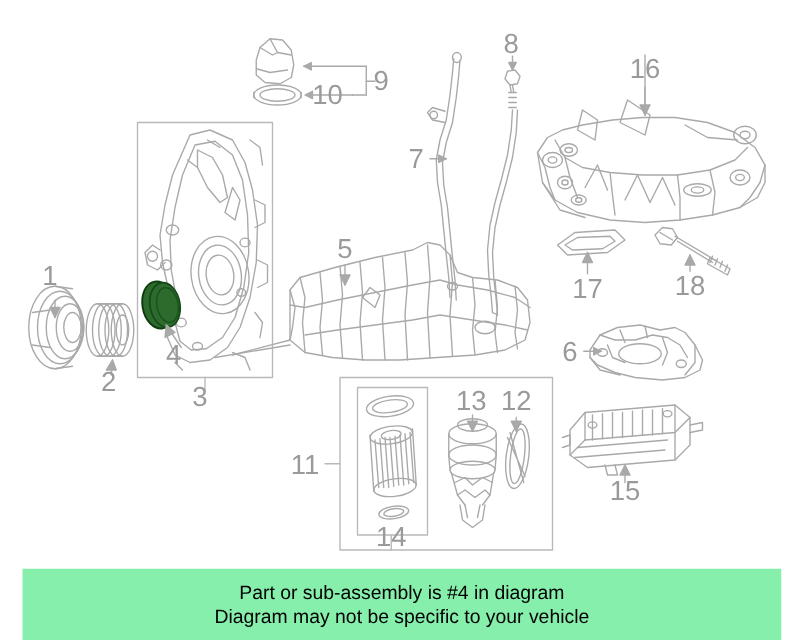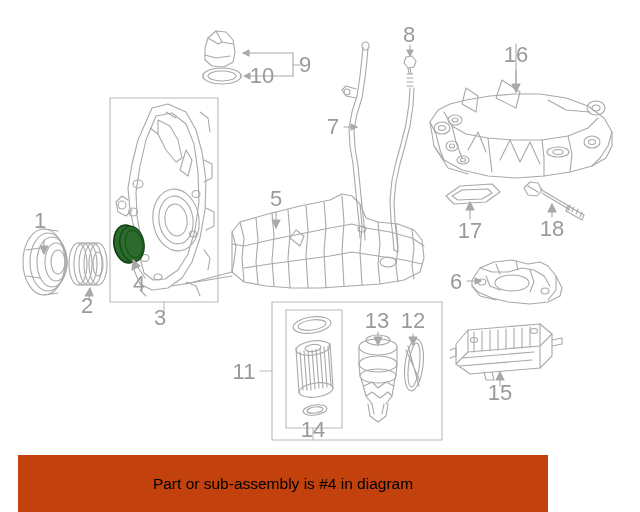--- a/index.html
+++ b/index.html
@@ -8,22 +8,22 @@
     background:#ffffff;
     font-family:"Liberation Sans", sans-serif;
     overflow:hidden;
     position:relative;
   }
   #diagram-root{
     position:absolute;left:0;top:0;width:640px;height:512px;
   }
   svg.art{position:absolute;left:0;top:0;width:640px;height:512px;}
   .banner{
-    position:absolute;left:18px;top:455px;width:530px;height:57px;
-    background:#c2410c;
+    position:absolute;left:18px;top:455px;width:607px;height:57px;
+    background:#86efac;
     display:flex;flex-direction:column;align-items:center;justify-content:center;
     box-sizing:border-box;
   }
   .banner-line{
     color:#000000;
     font-size:15.5px;
     line-height:19px;
     font-family:"Liberation Sans", sans-serif;
     white-space:nowrap;
   }
@@ -364,15 +364,16 @@
     <text class="num" x="377" y="328" text-anchor="middle">13</text>
     <text class="num" x="313" y="437" text-anchor="middle">14</text>
     <text class="num" x="500" y="400" text-anchor="middle">15</text>
     <text class="num" x="516" y="62" text-anchor="middle">16</text>
     <text class="num" x="470" y="238" text-anchor="middle">17</text>
     <text class="num" x="552" y="236" text-anchor="middle">18</text>
   </svg>
 
   <div class="banner">
     <div class="banner-line">Part or sub-assembly is #4 in diagram</div>
+    <div class="banner-line">Diagram may not be specific to your vehicle</div>
   </div>
 
 </div>
 
 </body></html>

